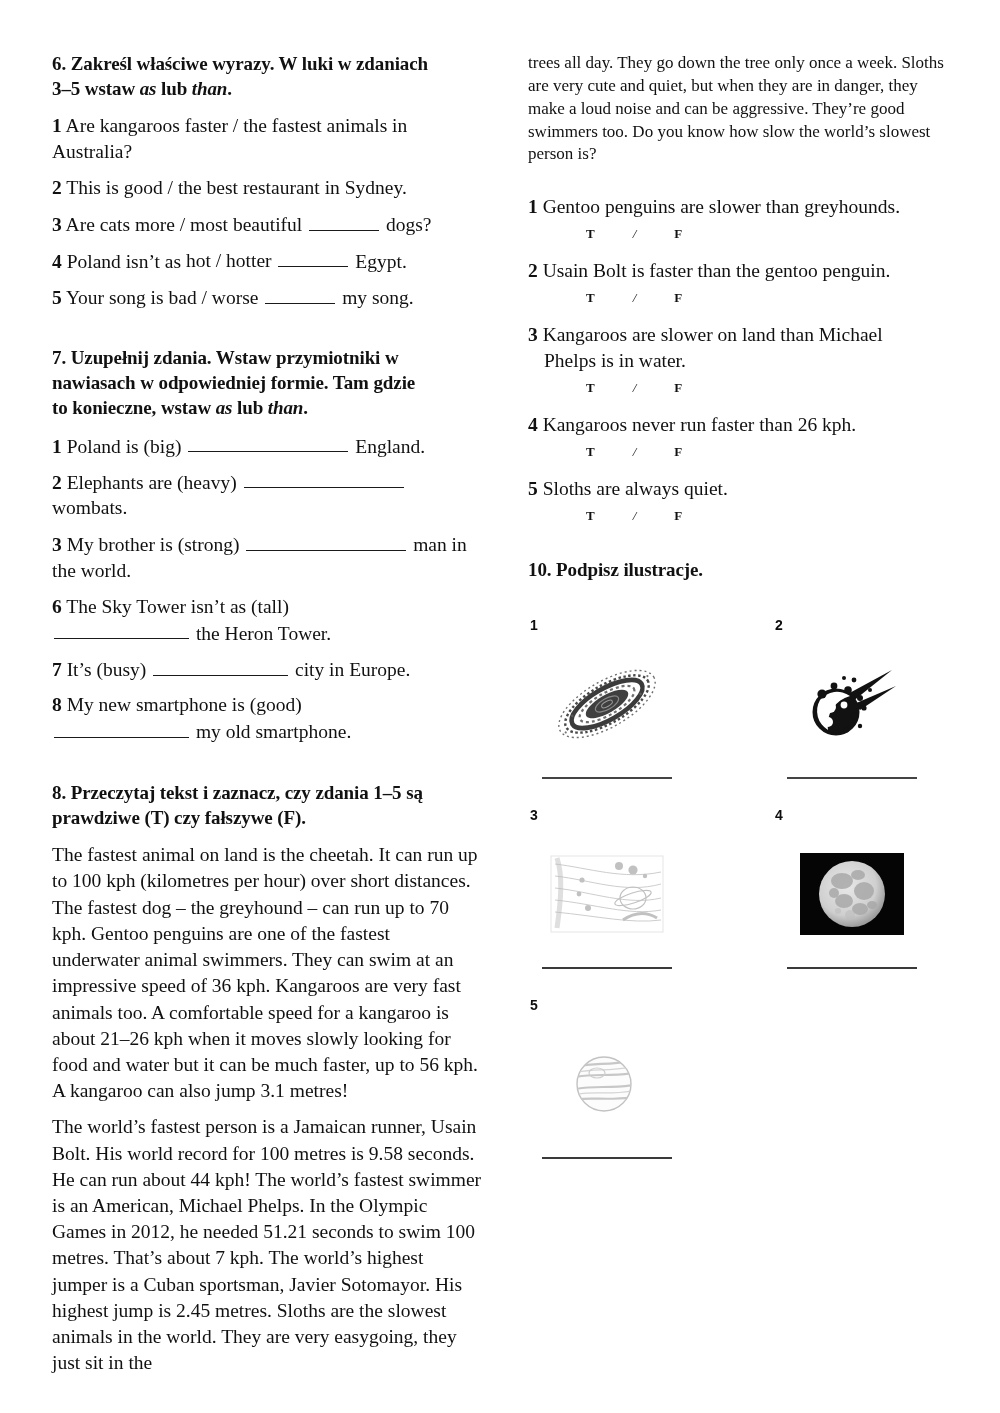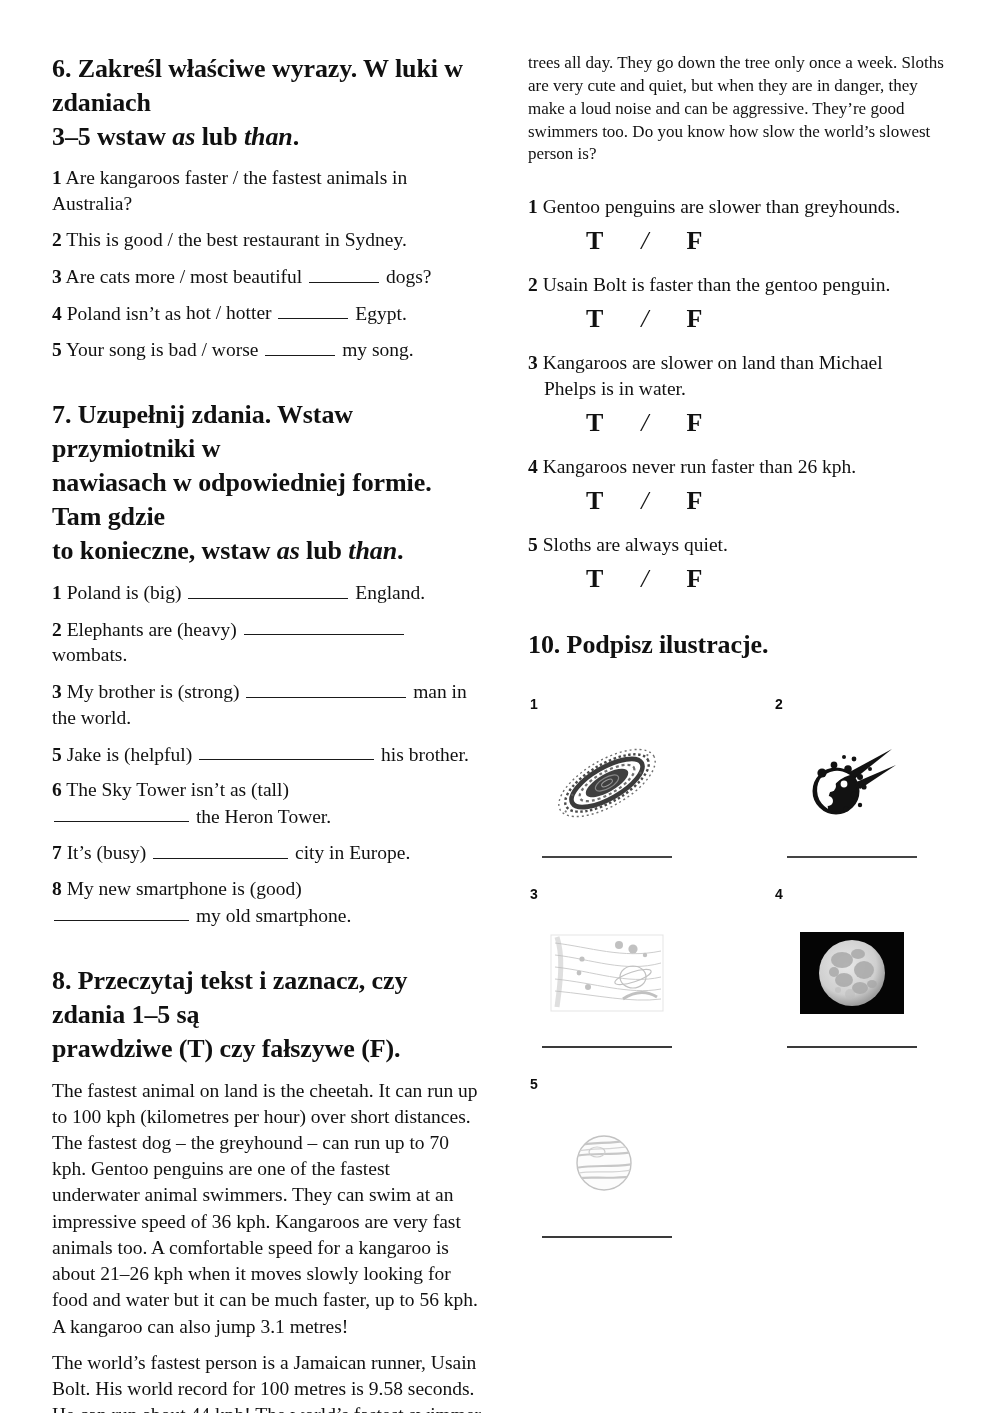--- a/index.html
+++ b/index.html
@@ -26,21 +26,21 @@
     gap: 46px;
     align-items: flex-start;
   }
   .col {
     width: 430px;
     flex: 0 0 430px;
   }
   .col.right { width: 430px; flex: 0 0 430px; }
 
   h2.ex-title {
-    font-size: 26px;
+    font-size: 19px;
     font-weight: bold;
     line-height: 1.30;
     margin: 0 0 12px 0;
     letter-spacing: -0.1px;
   }
   h2.ex-title .it { font-style: italic; }
 
   .q {
     font-size: 19.5px;
     line-height: 1.33;
@@ -70,21 +70,21 @@
 
   .tf-item {
     font-size: 19.5px;
     line-height: 1.33;
     margin: 0 0 6px 0;
   }
   .tf-item .num { font-weight: bold; }
   .tf-item .cont { display: block; padding-left: 16px; }
   .tf-row {
     font-weight: bold;
-    font-size: 26px;
+    font-size: 13px;
     margin: 2px 0 16px 0;
     padding-left: 58px;
   }
   .tf-row .slash { font-weight: normal; font-style: italic; padding: 0 38px; }
   .tf-row .f { padding-left: 0px; }
 
   .sec-gap { height: 26px; }
   .sec-gap-sm { height: 18px; }
 
   h2.ex-title.t10 { margin-top: 0; margin-bottom: 34px; }
@@ -178,24 +178,20 @@
         <span class="num">2</span>
         <span>Elephants are (heavy) </span><span class="blank b-lg"></span><span> wombats.</span>
       </div>
 
       <div class="q">
         <span class="num">3</span>
         <span>My brother is (strong) </span><span class="blank b-lg"></span><span> man in the world.</span>
       </div>
 
 
-      <div class="q">
-        <span class="num">5</span>
-        <span>Jake is (helpful) </span><span class="blank b-xl"></span><span> his brother.</span>
-      </div>
 
       <div class="q">
         <span class="num">6</span>
         <span>The Sky Tower isn’t as (tall) </span><br><span class="blank b-md"></span><span> the Heron Tower.</span>
       </div>
 
       <div class="q">
         <span class="num">7</span>
         <span>It’s (busy) </span><span class="blank b-md"></span><span> city in Europe.</span>
       </div>

